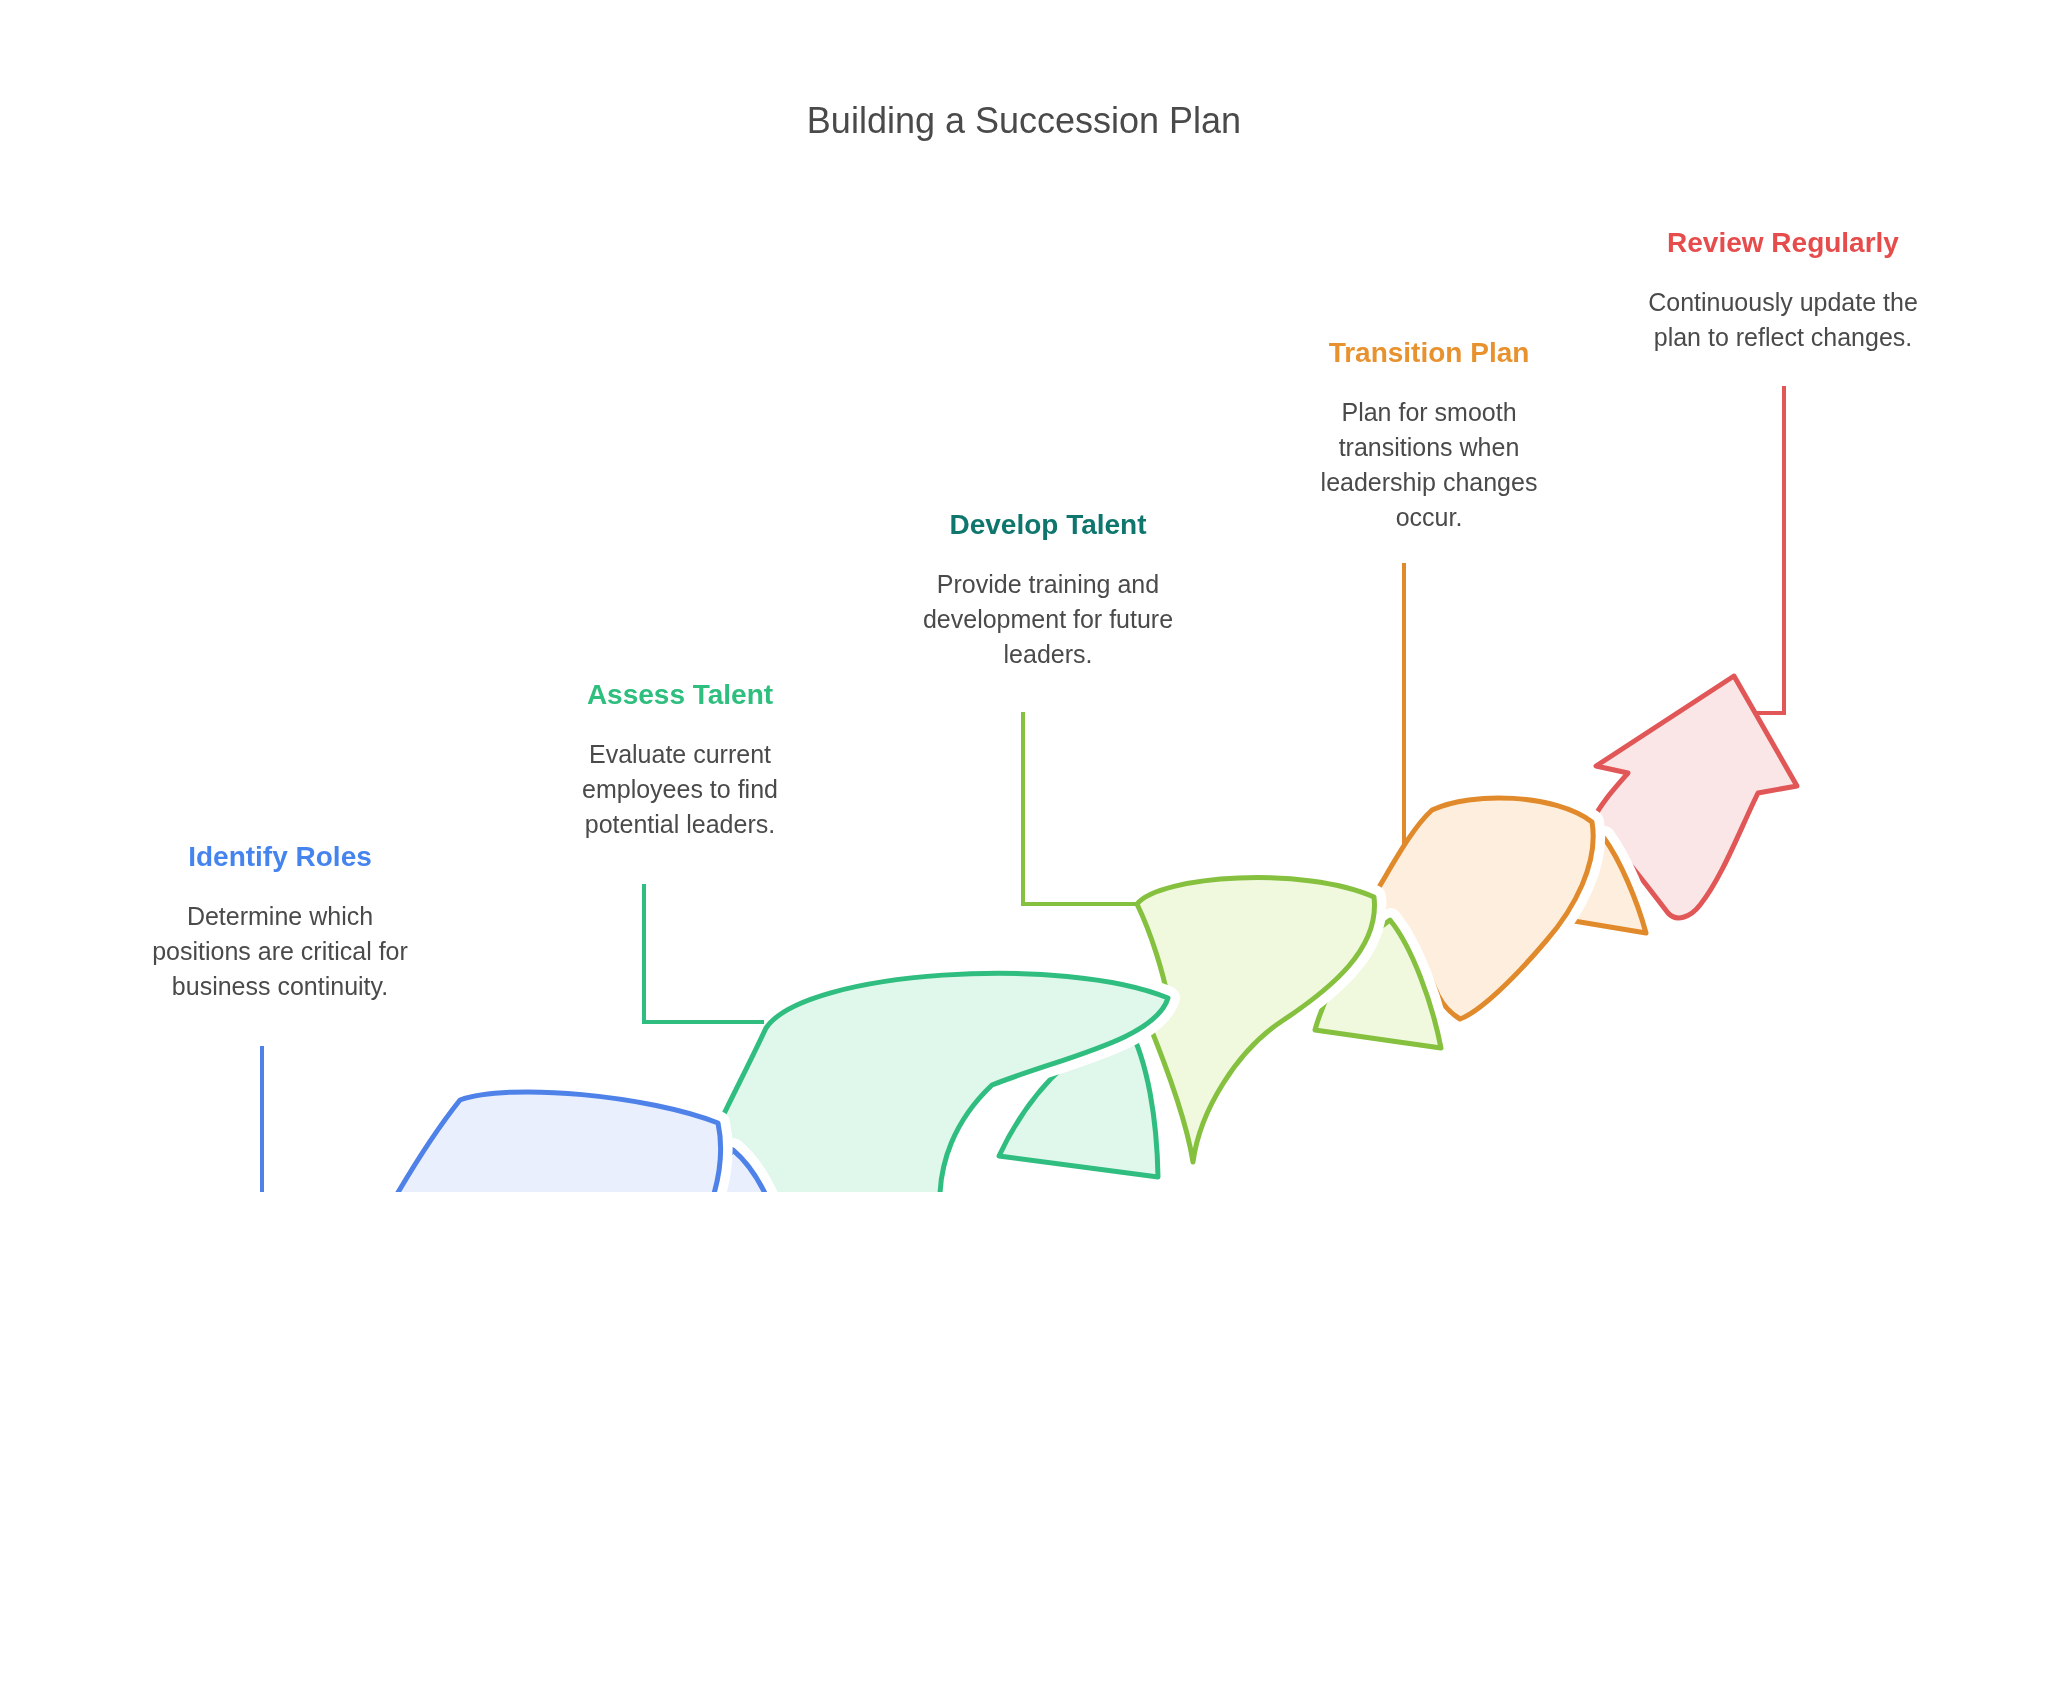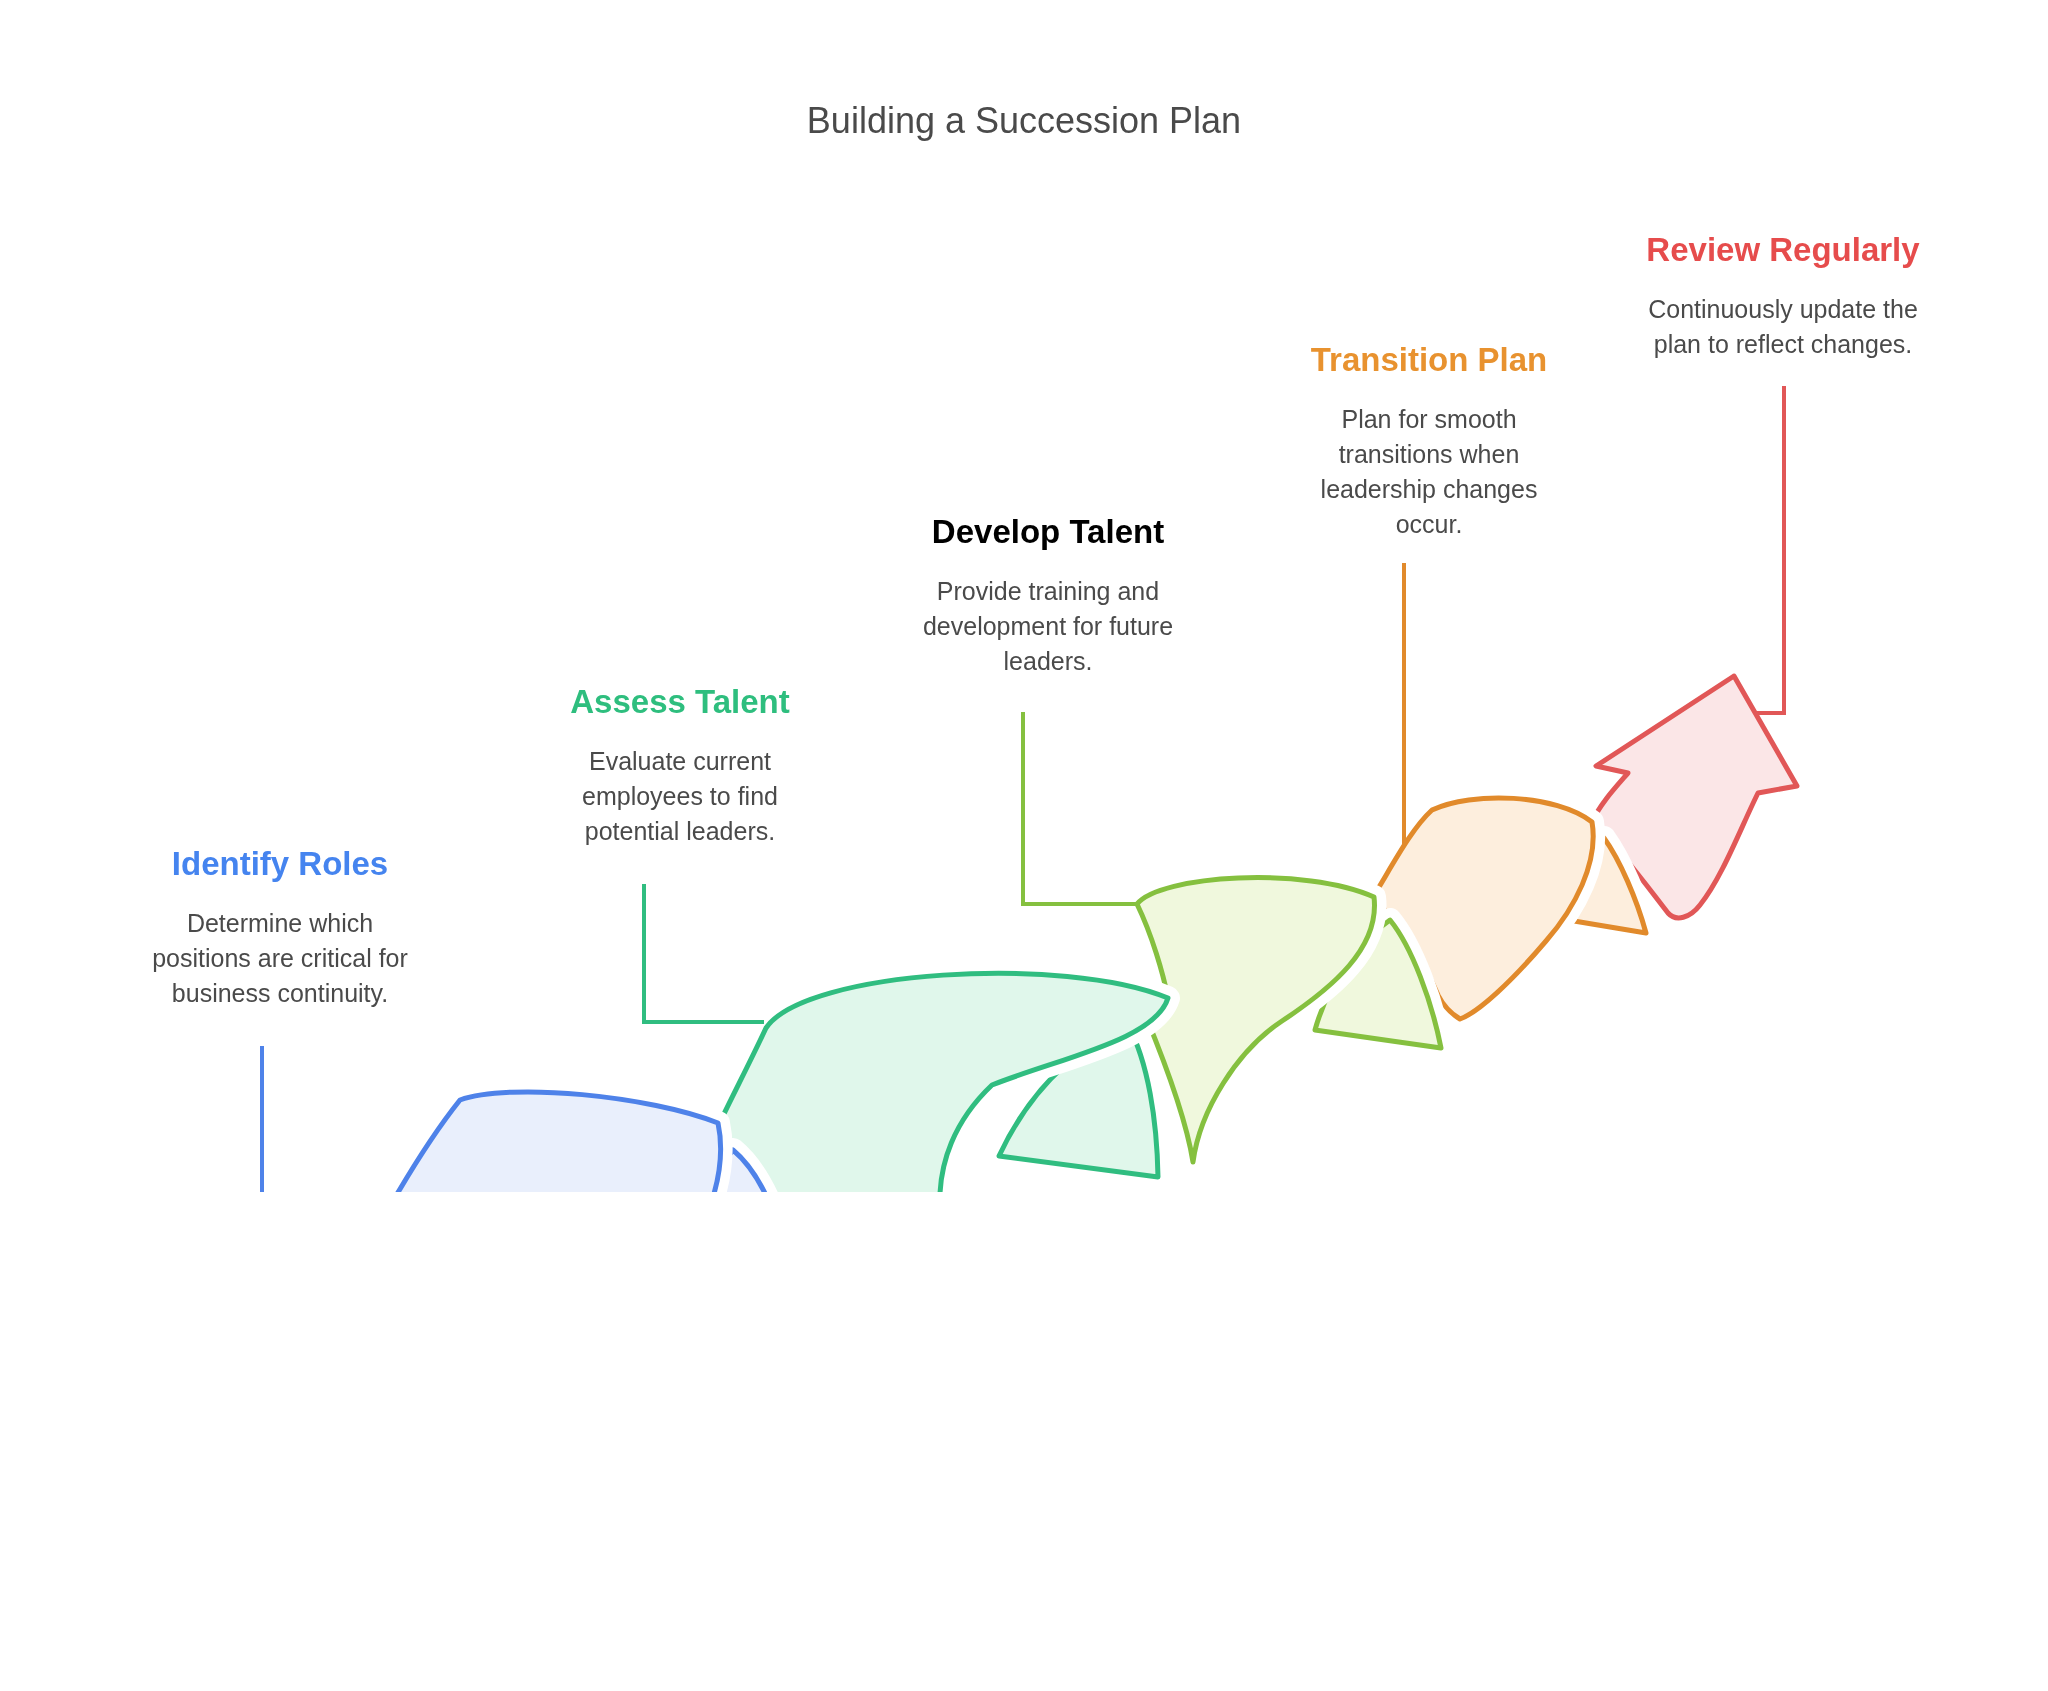--- a/index.html
+++ b/index.html
@@ -5,21 +5,21 @@
   html,body{margin:0;padding:0;background:#ffffff;}
   #stage{position:relative;width:2048px;height:1192px;overflow:hidden;
          font-family:"Liberation Sans",sans-serif;background:#ffffff;}
   svg{position:absolute;left:0;top:0;}
   .halo{fill:#ffffff;stroke:#ffffff;stroke-width:24;stroke-linejoin:round;stroke-linecap:round;}
   .shape{stroke-width:5;stroke-linejoin:round;}
   .conn{fill:none;stroke-width:4;}
   .title{position:absolute;left:1024px;top:100px;transform:translateX(-50%);
          font-size:36px;color:#4a4a4a;white-space:nowrap;}
   .step{position:absolute;transform:translateX(-50%);text-align:center;}
-  .step h2{font-size:33px;line-height:40px;font-weight:bold;margin:12px 0 22px 0;white-space:nowrap;}
+  .step h2{font-size:28px;line-height:40px;font-weight:bold;margin:5px 0 22px 0;white-space:nowrap;}
   .step p{font-size:25px;line-height:35px;margin:9px;color:#4a4a4a;white-space:pre-line;}
   #step-identify{left:280px;top:832px;width:380px;text-align:center;}
   #step-assess{left:680px;top:670px;width:380px;}
   #step-develop{left:1048px;top:500px;width:380px;}
   #step-transition{left:1429px;top:328px;width:380px;}
   #step-review{left:1783px;top:218px;width:420px;}
 </style>
 </head>
 <body>
 
@@ -87,21 +87,21 @@
   </div>
 
   <div class="step" id="step-assess">
     <h2 style="color:#2ebe7e">Assess Talent</h2>
     <p>Evaluate current
 employees to find
 potential leaders.</p>
   </div>
 
   <div class="step" id="step-develop">
-    <h2 style="color:#000000">Develop Talent</h2>
+    <h2 style="color:#0f766e">Develop Talent</h2>
     <p>Provide training and
 development for future
 leaders.</p>
   </div>
 
   <div class="step" id="step-transition">
     <h2 style="color:#e8922f">Transition Plan</h2>
     <p>Plan for smooth
 transitions when
 leadership changes

